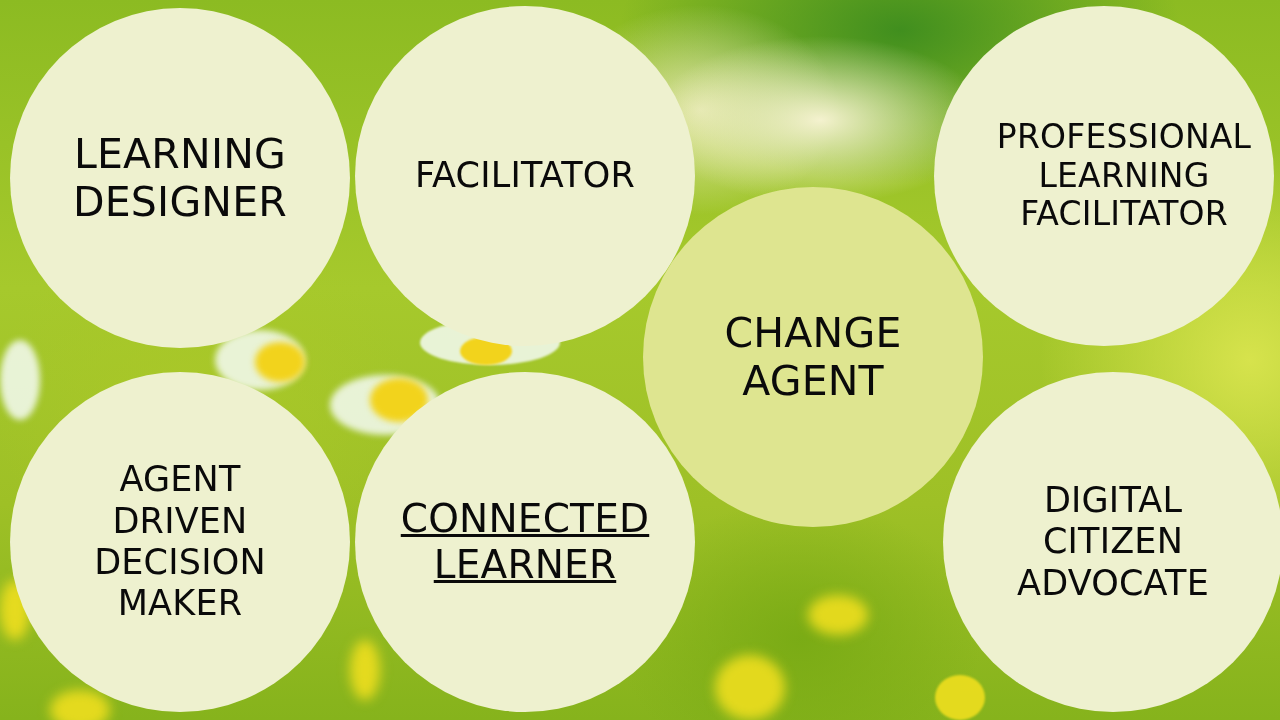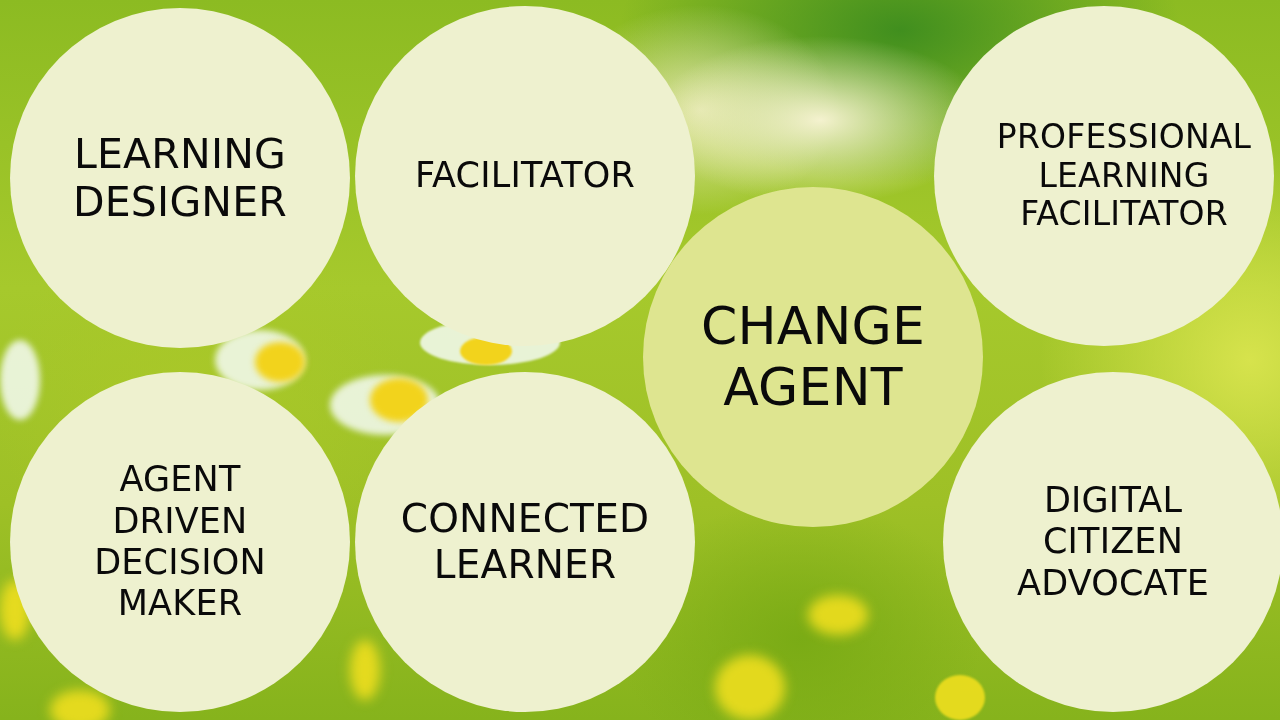--- a/index.html
+++ b/index.html
@@ -53,33 +53,33 @@
   <span class="label" style="font-size:35px;">FACILITATOR</span>
 </div>
 
 <div class="circle" style="left:934px;top:6px;">
   <span class="label" style="font-size:33px;margin-left:40px;">PROFESSIONAL
 LEARNING
 FACILITATOR</span>
 </div>
 
 <div class="circle center" style="left:643px;top:187px;">
-  <span class="label" style="font-size:52px;">CHANGE
+  <span class="label" style="font-size:41px;">CHANGE
 AGENT</span>
 </div>
 
 <div class="circle" style="left:10px;top:372px;">
   <span class="label" style="font-size:35px;">AGENT
 DRIVEN
 DECISION
 MAKER</span>
 </div>
 
 <div class="circle" style="left:355px;top:372px;">
-  <span class="label" style="font-size:39px;">CONNECTED
+  <span class="label" style="font-size:39px;text-decoration:underline;">CONNECTED
 LEARNER</span>
 </div>
 
 <div class="circle" style="left:943px;top:372px;">
   <span class="label" style="font-size:35px;">DIGITAL
 CITIZEN
 ADVOCATE</span>
 </div>
 
 </body></html>

